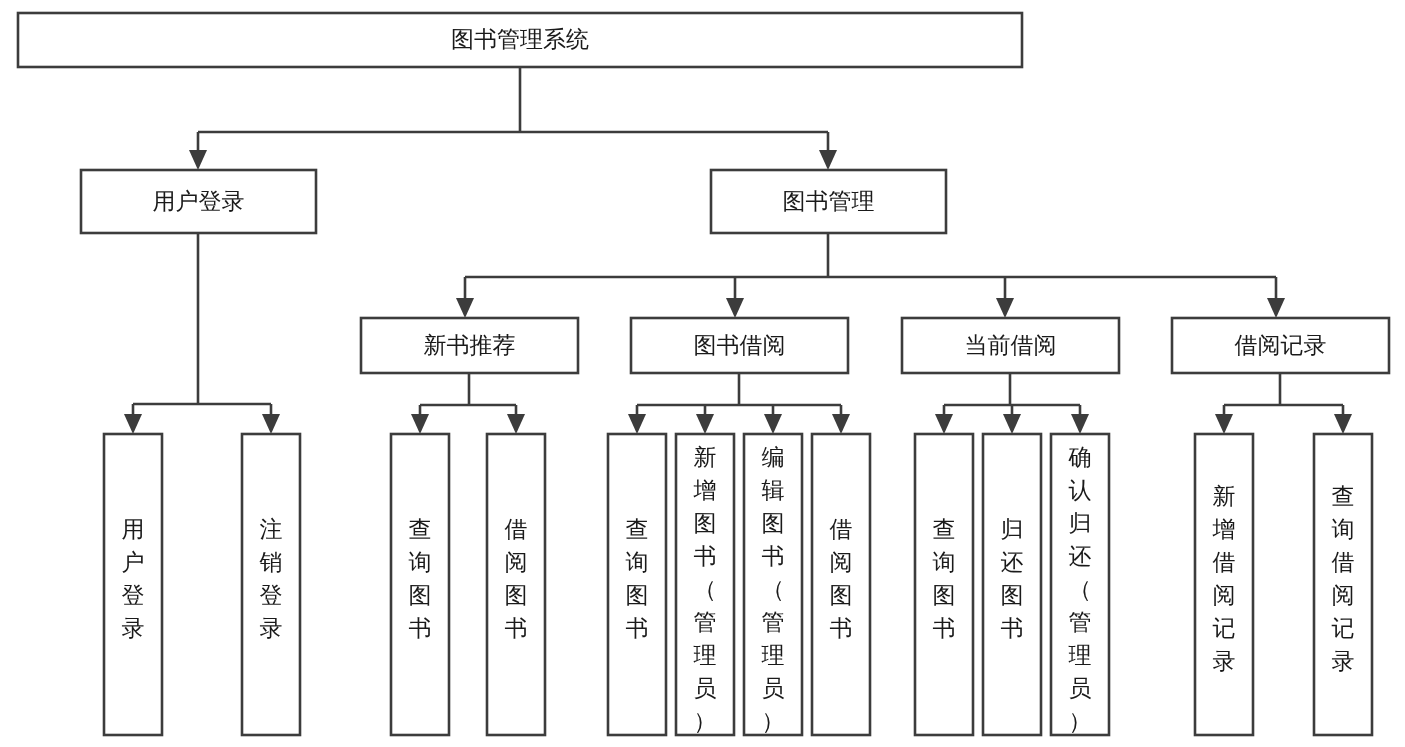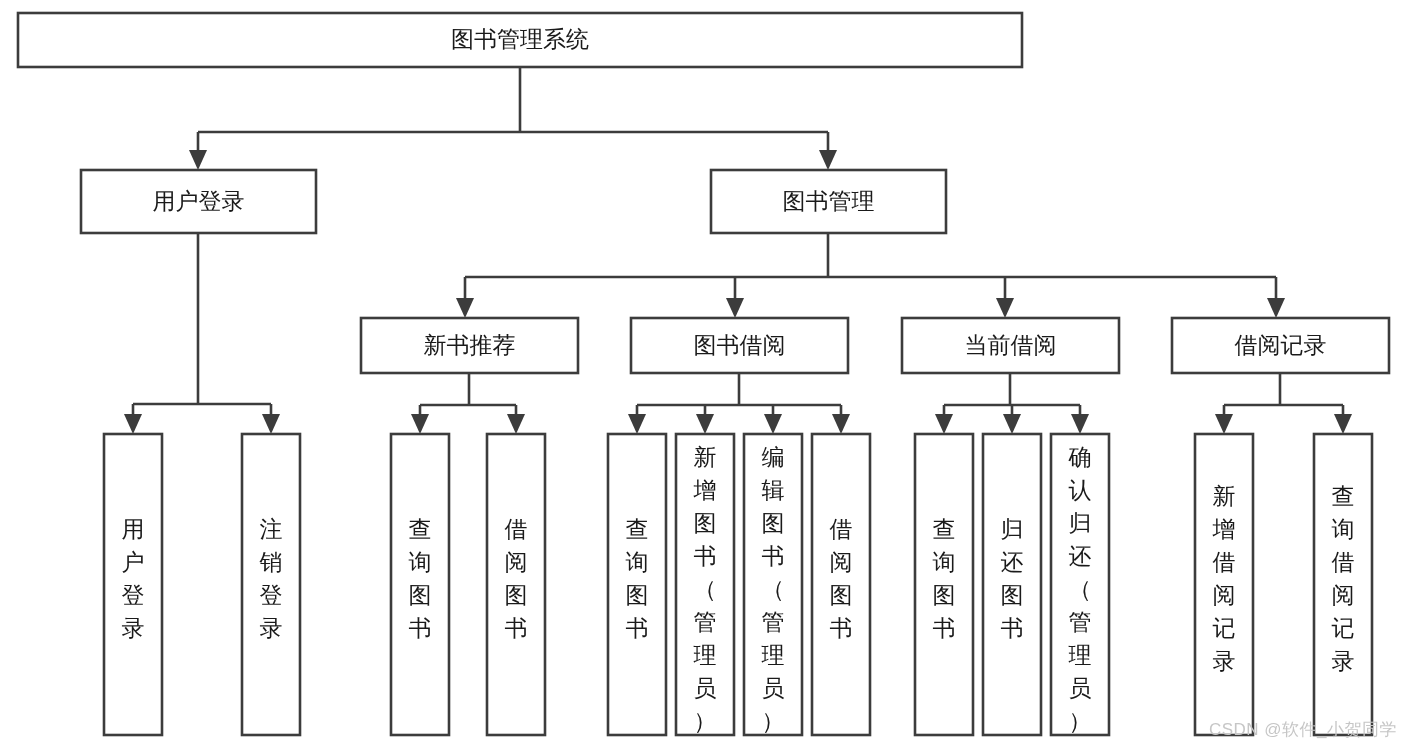--- a/index.html
+++ b/index.html
@@ -215,14 +215,13 @@
         <g>
           <rect x="1195" y="434" width="58" height="301" class="node-box"></rect>
           <text x="1224" y="504" class="leaf-label-v"><tspan x="1224" dy="0">新</tspan><tspan x="1224" dy="33">增</tspan><tspan x="1224" dy="33">借</tspan><tspan x="1224" dy="33">阅</tspan><tspan x="1224" dy="33">记</tspan><tspan x="1224" dy="33">录</tspan></text>
         </g>
         <g>
           <rect x="1314" y="434" width="58" height="301" class="node-box"></rect>
           <text x="1343" y="504" class="leaf-label-v"><tspan x="1343" dy="0">查</tspan><tspan x="1343" dy="33">询</tspan><tspan x="1343" dy="33">借</tspan><tspan x="1343" dy="33">阅</tspan><tspan x="1343" dy="33">记</tspan><tspan x="1343" dy="33">录</tspan></text>
         </g>
       </g>
   </svg>
-  <div class="watermark">CSDN @软件_小贺同学</div>
 </div>
 
 </body></html>

